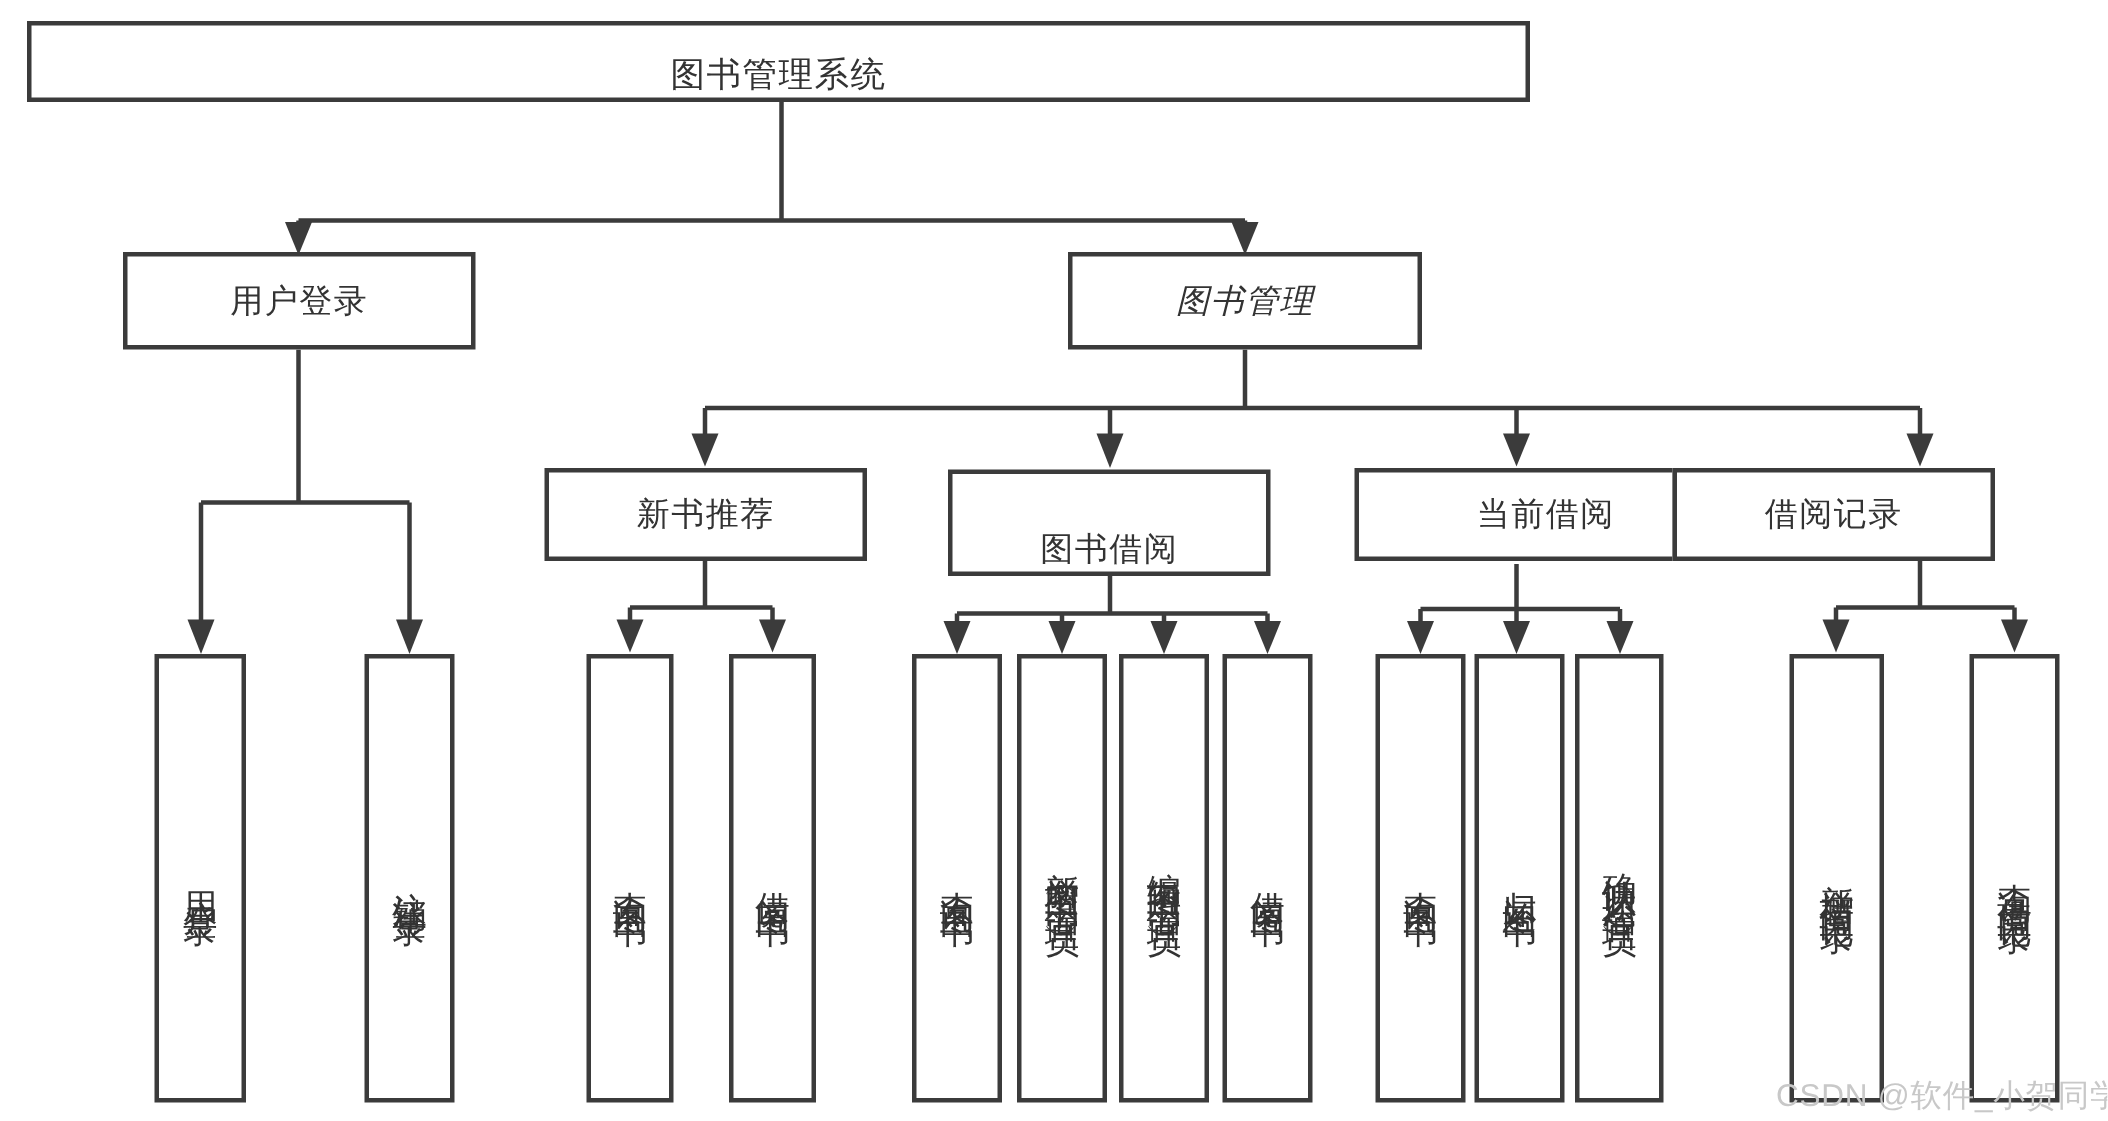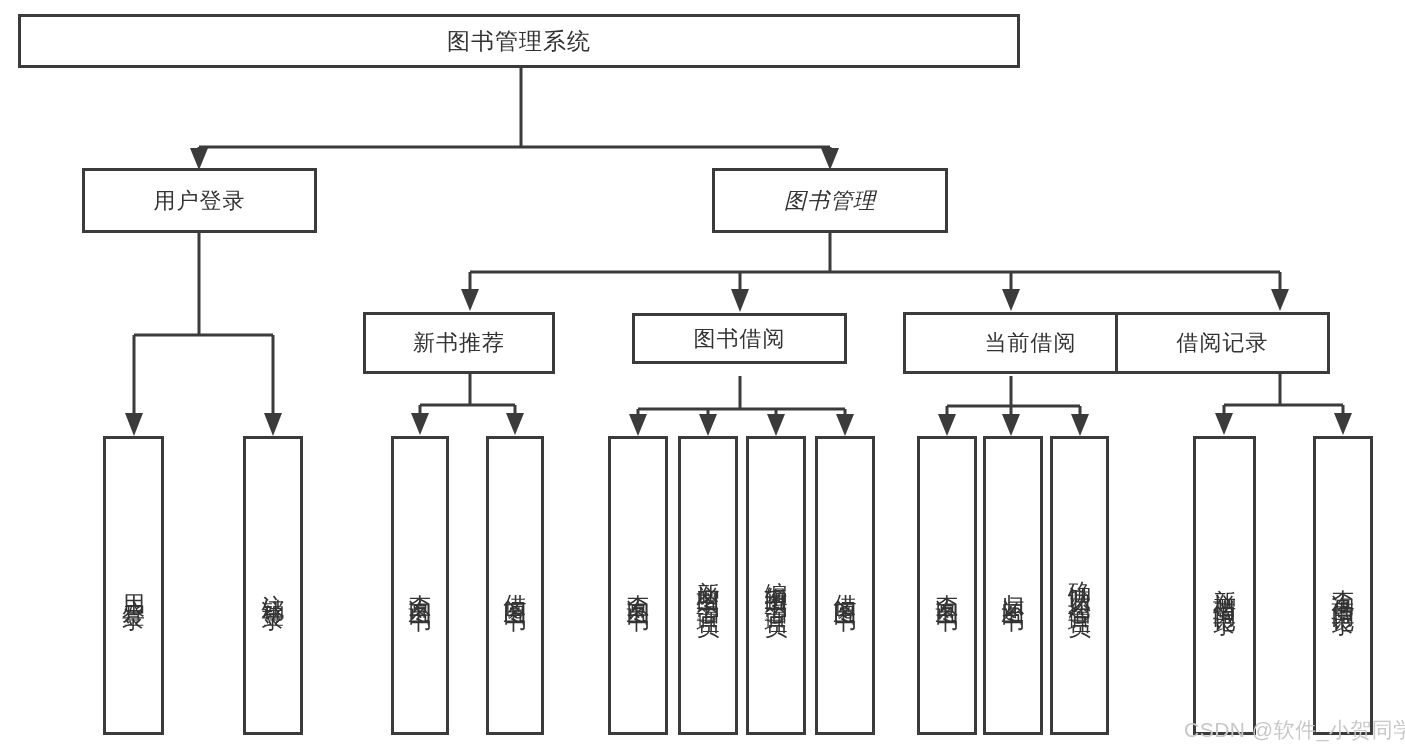--- a/index.html
+++ b/index.html
@@ -15,21 +15,21 @@
   .connectors path{stroke:#3b3b3b;stroke-width:3;fill:none;}
   .connectors polygon{fill:#3b3b3b;stroke:none;}
   .node{
     position:absolute;
     background:#ffffff;
     border:3px solid #3b3b3b;
     box-sizing:border-box;
     display:flex;align-items:center;justify-content:center;
     z-index:2;
   }
-  .node.root{font-size:23px;letter-spacing:1px;}
+  .node.root{font-size:23px;letter-spacing:1px;align-items:flex-end;}
   .node.branch{font-size:22px;letter-spacing:1px;}
   .node.leaf{
     font-size:23px;
     writing-mode:vertical-rl;
     text-orientation:mixed;
     letter-spacing:5px;
     line-height:1;
   }
   .watermark{
     position:absolute;
@@ -93,24 +93,24 @@
     <span>图书管理系统</span>
   </div>
 
   <div class="node branch" style="left:82px;top:168px;width:235px;height:65px;">
     <span>用户登录</span>
   </div>
   <div class="node branch" style="left:712px;top:168px;width:236px;height:65px;font-style:italic;">
     <span>图书管理</span>
   </div>
 
-  <div class="node branch" style="left:363px;top:312px;width:192px;height:62px;">
+  <div class="node branch" style="left:363px;top:312px;width:215px;height:62px;">
     <span>新书推荐</span>
   </div>
-  <div class="node branch" style="left:632px;top:313px;width:215px;height:51px;">
+  <div class="node branch" style="left:632px;top:313px;width:215px;height:71px;align-items:flex-end;">
     <span>图书借阅</span>
   </div>
   <div class="node branch" style="left:903px;top:312px;width:215px;height:62px;padding-left:40px;">
     <span>当前借阅</span>
   </div>
   <div class="node branch" style="left:1115px;top:312px;width:215px;height:62px;">
     <span>借阅记录</span>
   </div>
 
   <div class="node leaf" style="left:103px;top:436px;width:61px;height:299px;">

